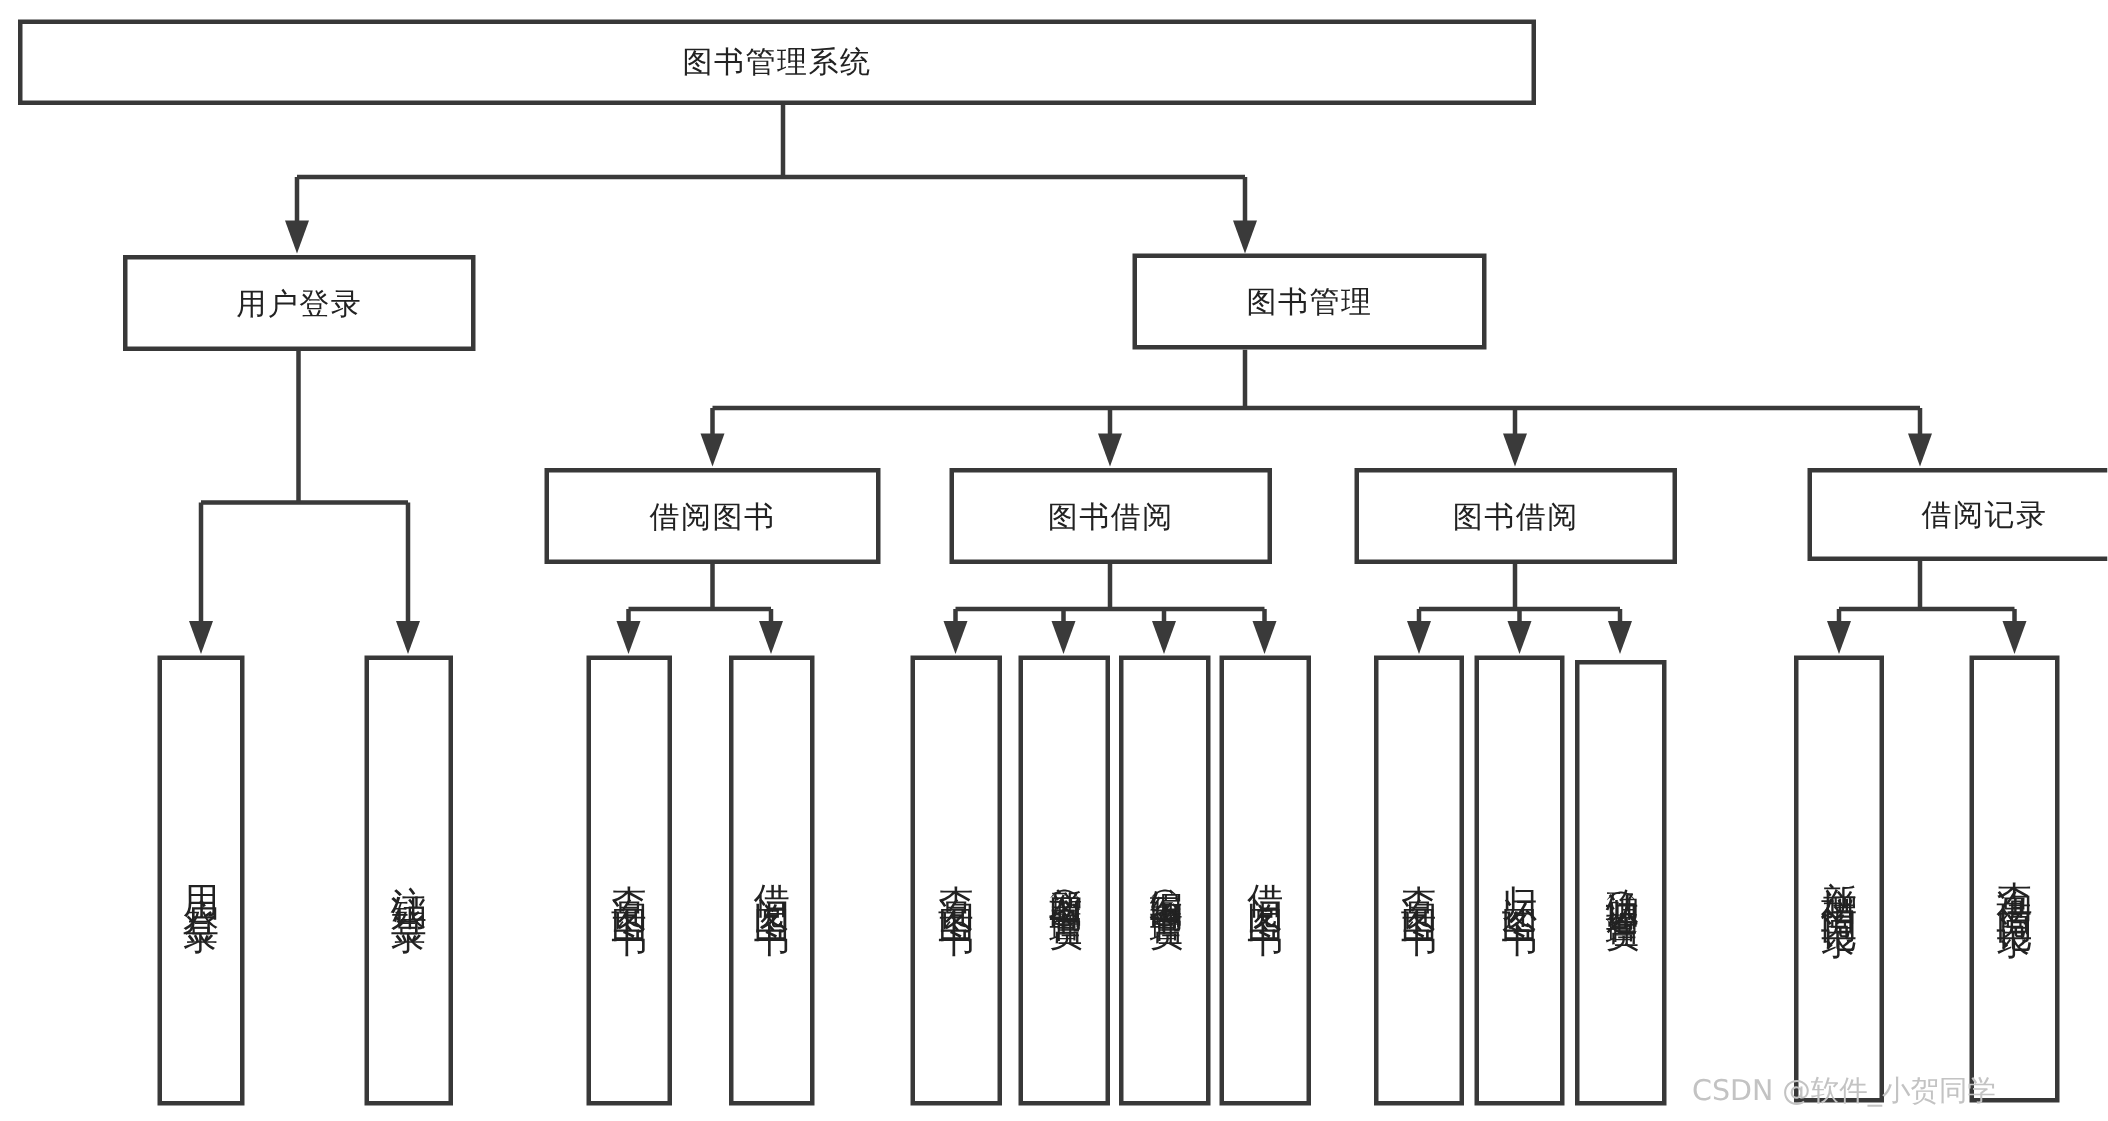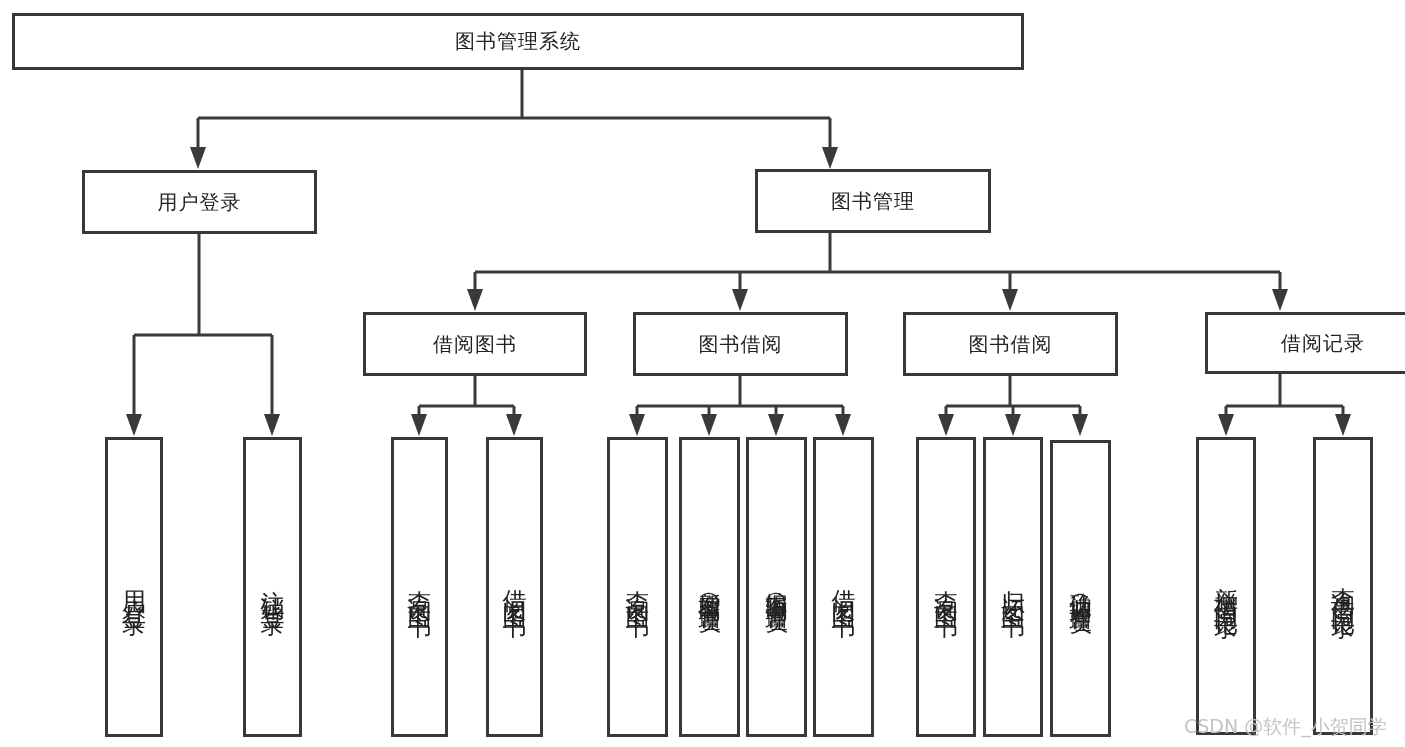--- a/index.html
+++ b/index.html
@@ -42,21 +42,21 @@
     writing-mode: vertical-rl;
     text-orientation: mixed;
     font-size: 24px;
     line-height: 1;
   }
   .ls8 { letter-spacing: 8px; }
   .ls6 { letter-spacing: 6px; }
   .ls3 { letter-spacing: 3px; font-size: 22px; }
   .watermark {
     position: absolute;
-    left: 1184px;
+    left: 1128px;
     top: 714px;
     font-size: 19px;
     color: #c3c3c3;
     white-space: nowrap;
     z-index: 5;
   }
 </style>
 </head>
 <body>
 

